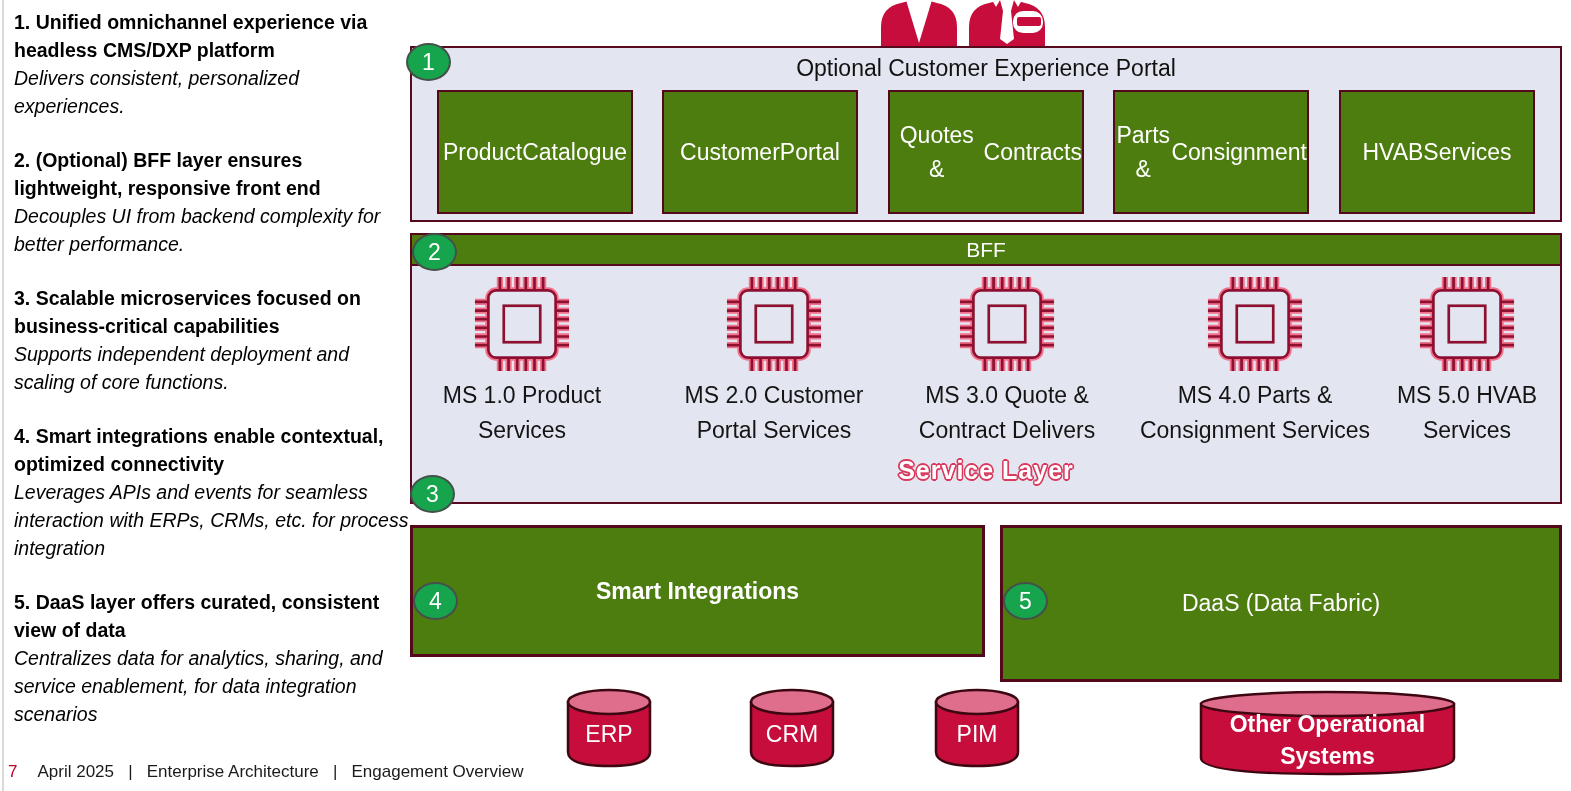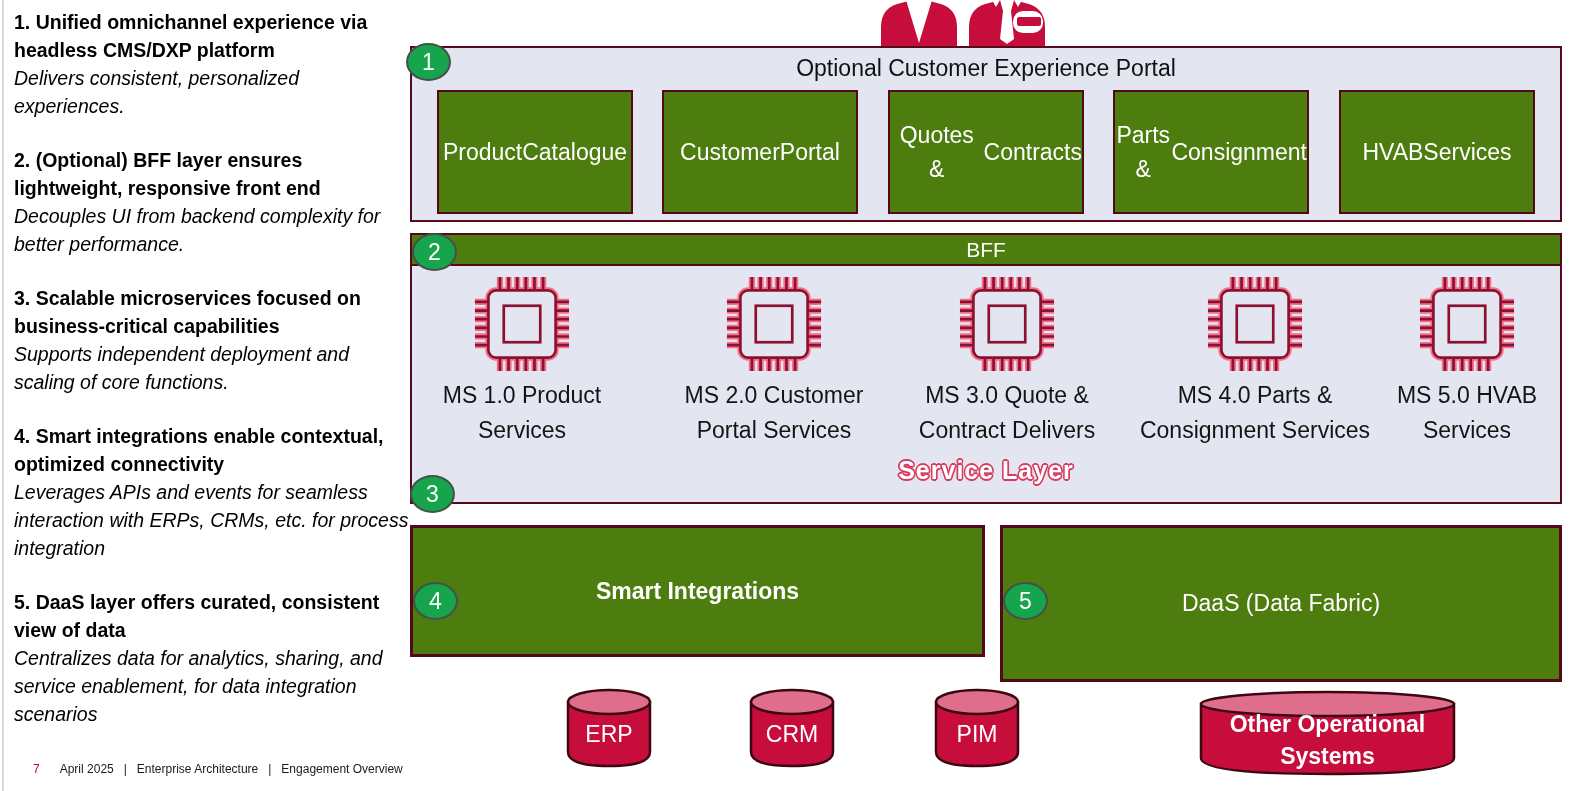--- a/index.html
+++ b/index.html
@@ -9,21 +9,21 @@
   }
   .edge-line{position:absolute;left:2px;top:0;width:2px;height:791px;background:#d9d9d9;}
 
   
   .notes{position:absolute;left:14px;top:8px;width:396px;font-size:19.5px;line-height:28px;color:#000;}
   .note{margin:0 0 26px 0;}
   .note-heading{font-weight:bold;}
   .note-desc{font-style:italic;}
 
   
-  .footer{position:absolute;left:33px;top:762px;font-size:12px;color:#1a1a1a;white-space:pre;}
+  .footer{position:absolute;left:8px;top:762px;font-size:17px;color:#1a1a1a;white-space:pre;}
   .footer .pagenum{color:#c0002d;margin-right:20px;}
 
   
   .panel{position:absolute;background:#e3e6f0;border:2px solid #570a1d;box-sizing:border-box;}
   .redbox{position:absolute;background:#4d7c0f;border:2px solid #54091a;box-sizing:border-box;
           display:flex;flex-direction:row;align-items:center;justify-content:center;
           color:#ffffff;text-align:center;}
 
   
   .portal-title{position:absolute;left:0;right:0;top:7px;text-align:center;font-size:23px;color:#111;}

